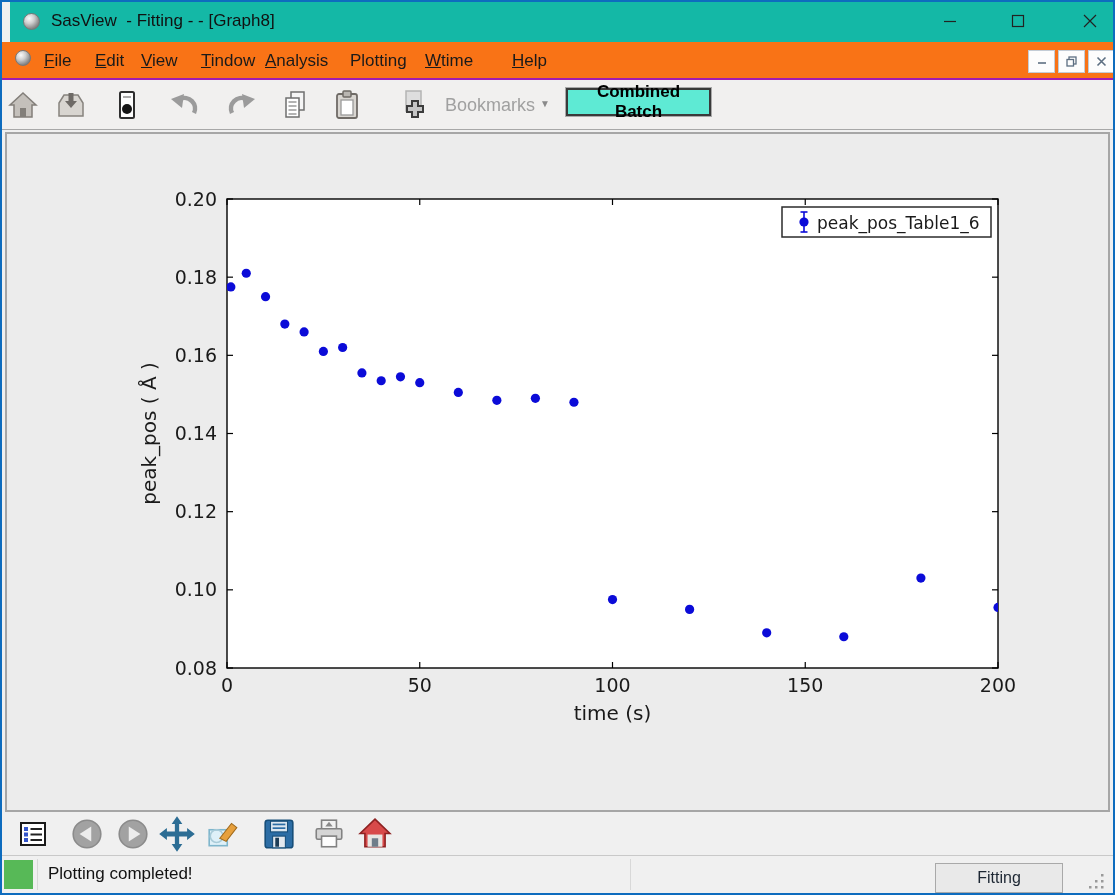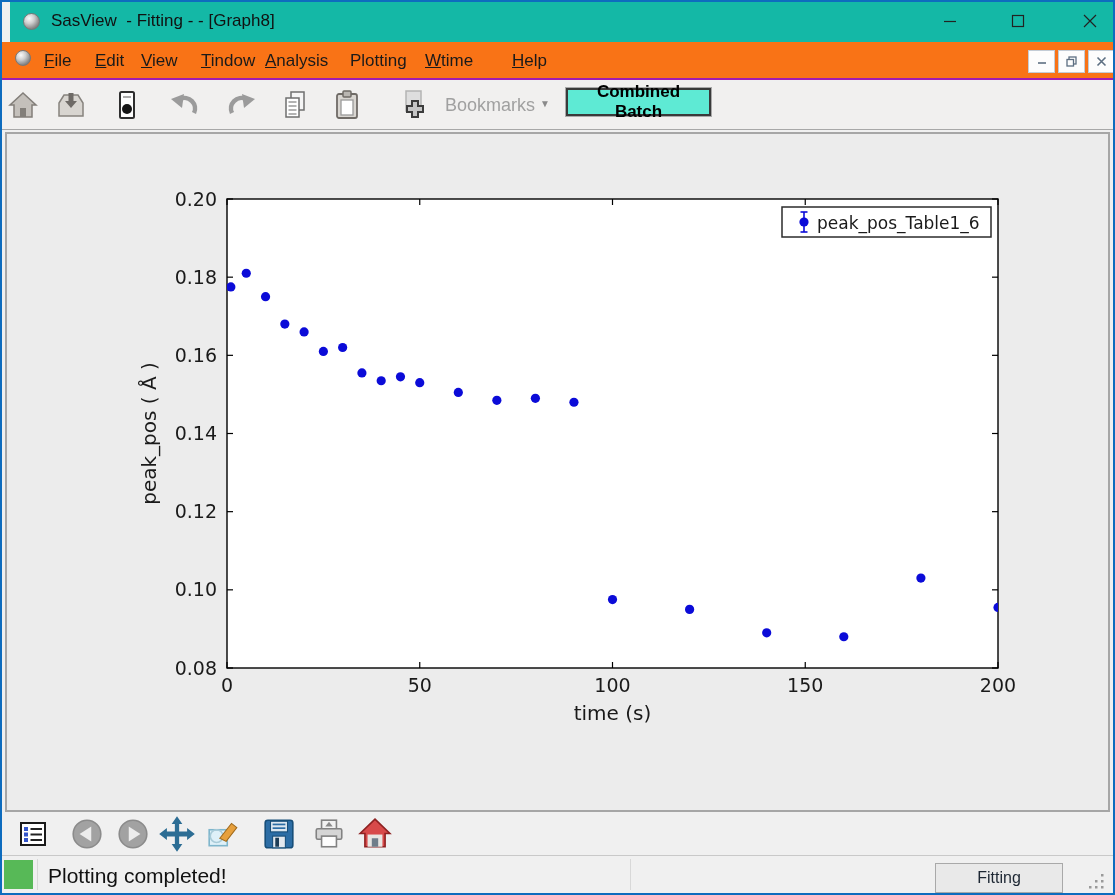--- a/index.html
+++ b/index.html
@@ -35,21 +35,21 @@
     display:flex;align-items:center;justify-content:center;font-family:"Liberation Sans",sans-serif;}
   
   .plot-panel{position:absolute;left:3px;top:130px;width:1105px;height:680px;border:2px solid #a6a6a6;background:#ececec;}
   
   .nav-toolbar{position:absolute;left:0;top:810px;width:100%;height:43px;background:#f0f0f0;}
   .nav-icon{position:absolute;top:3px;width:38px;height:38px;display:flex;align-items:center;justify-content:center;}
   
   .status-bar{position:absolute;left:0;top:853px;width:100%;height:38px;background:#f0f0f0;border-top:1px solid #c9c9c9;}
   .status-indicator{position:absolute;left:2px;top:4px;width:29px;height:29px;background:#57b957;}
   .status-divider{position:absolute;top:3px;width:1px;height:31px;background:#d8d8d8;}
-  .status-message{position:absolute;left:46px;top:8px;font-size:21px;color:#111;}
+  .status-message{position:absolute;left:46px;top:8px;font-size:17px;color:#111;}
   .console-button{position:absolute;left:933px;top:7px;width:128px;height:30px;background:#e9e9e9;
     border:1px solid #a9a9a9;font-size:16px;color:#1d2733;display:flex;align-items:center;justify-content:center;}
   .resize-grip{position:absolute;right:8px;top:16px;width:18px;height:18px;}
 </style>
 </head>
 <body>
 
 <div class="window">
 
   <div class="title-bar">

